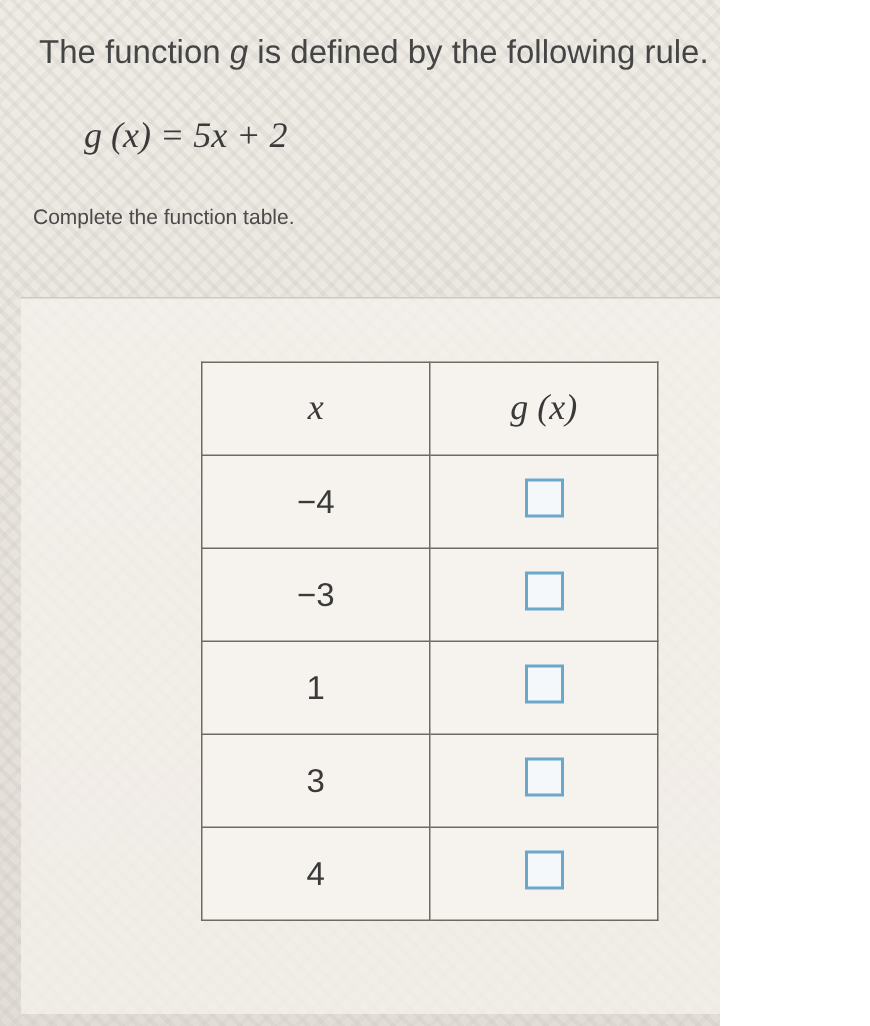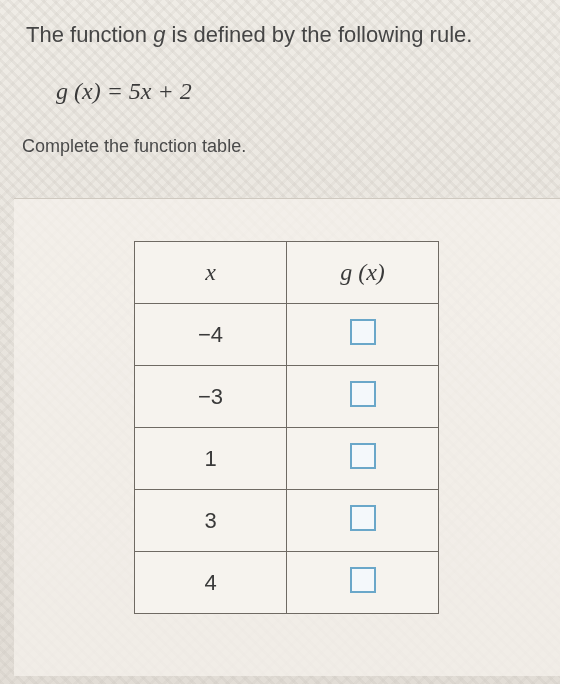--- a/index.html
+++ b/index.html
@@ -3,21 +3,21 @@
 <meta charset="utf-8">
 <style>
   * { box-sizing: border-box; }
   html, body {
     margin: 0; padding: 0;
     width: 580px; height: 684px;
     font-family: Arial, Helvetica, sans-serif;
     color: #333;
   }
   .page {
-    width: 560px; height: 684px;
+    width: 480px; height: 684px;
     background: #e8e4de;
     background-image:
       repeating-linear-gradient(45deg, rgba(200,195,188,0.25) 0 3px, rgba(232,228,222,0) 3px 8px),
       repeating-linear-gradient(-45deg, rgba(200,195,188,0.18) 0 3px, rgba(232,228,222,0) 3px 9px),
       linear-gradient(180deg, #efece6 0%, #e2ddd6 100%);
     position: relative;
     overflow: hidden;
   }
   .intro {
     position: absolute;
@@ -30,21 +30,21 @@
     position: absolute;
     left: 56px; top: 78px;
     font-size: 24px;
     font-style: italic;
     color: #3a3a3a;
     font-family: "Times New Roman", serif;
   }
   .instruction {
     position: absolute;
     left: 22px; top: 136px;
-    font-size: 18px;
+    font-size: 14px;
     color: #4a4a4a;
   }
   .panel {
     position: absolute;
     left: 14px; top: 198px;
     width: 552px; height: 478px;
     background: rgba(245,242,236,0.75);
     border-top: 1px solid #cfc9c0;
   }
   table.func {

